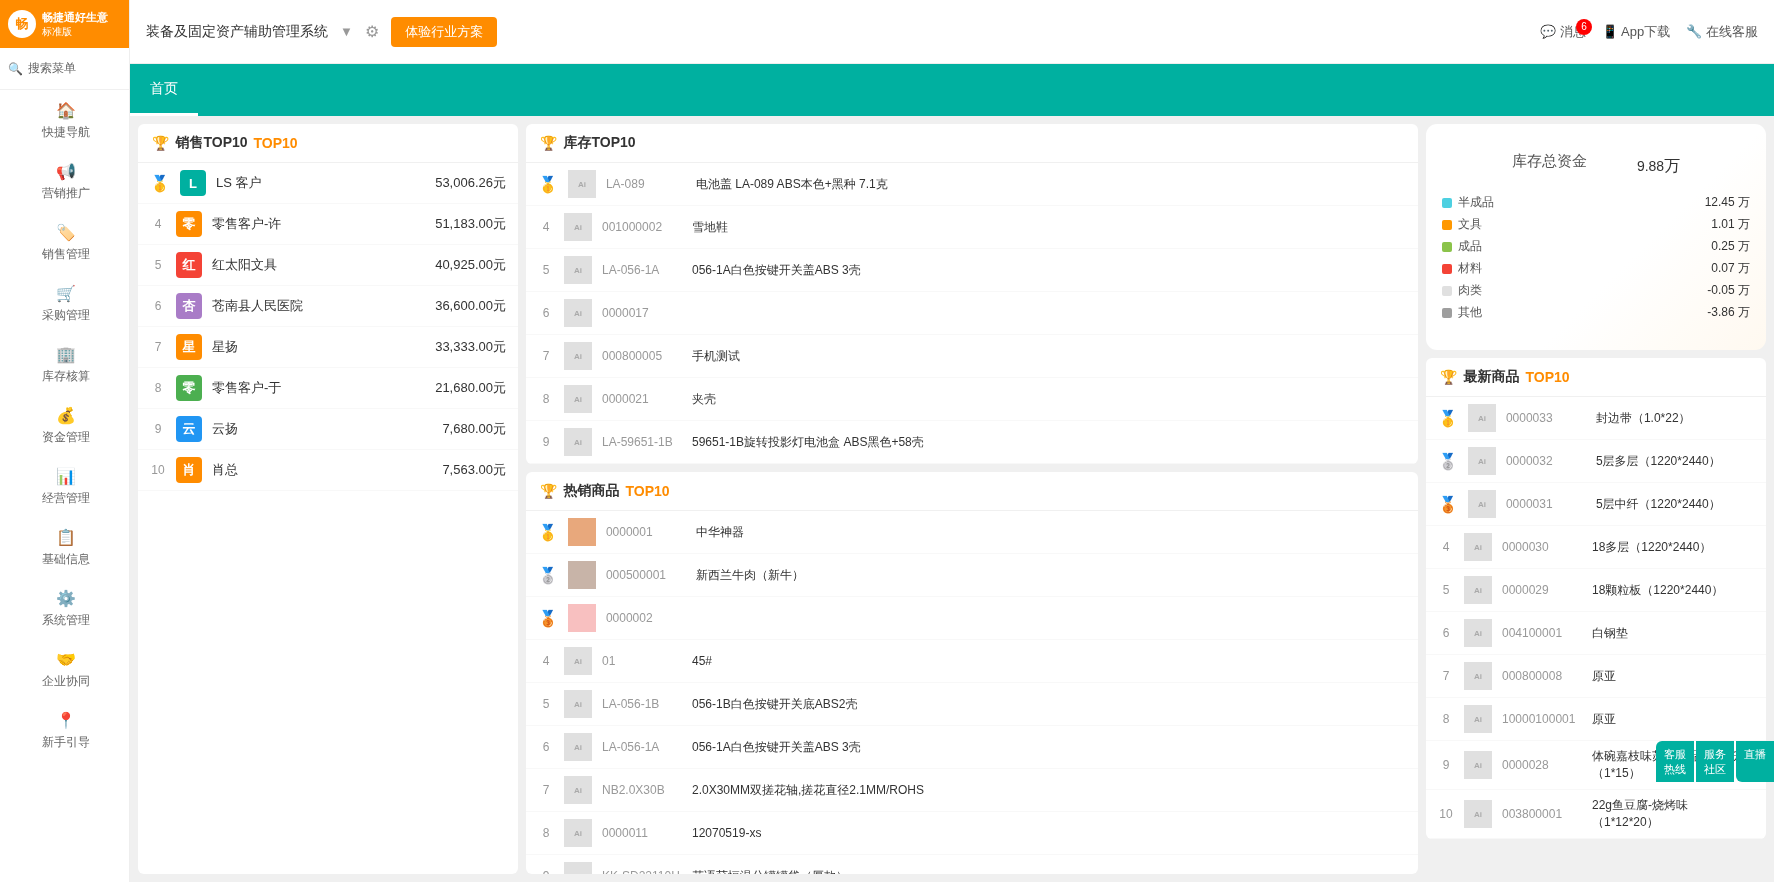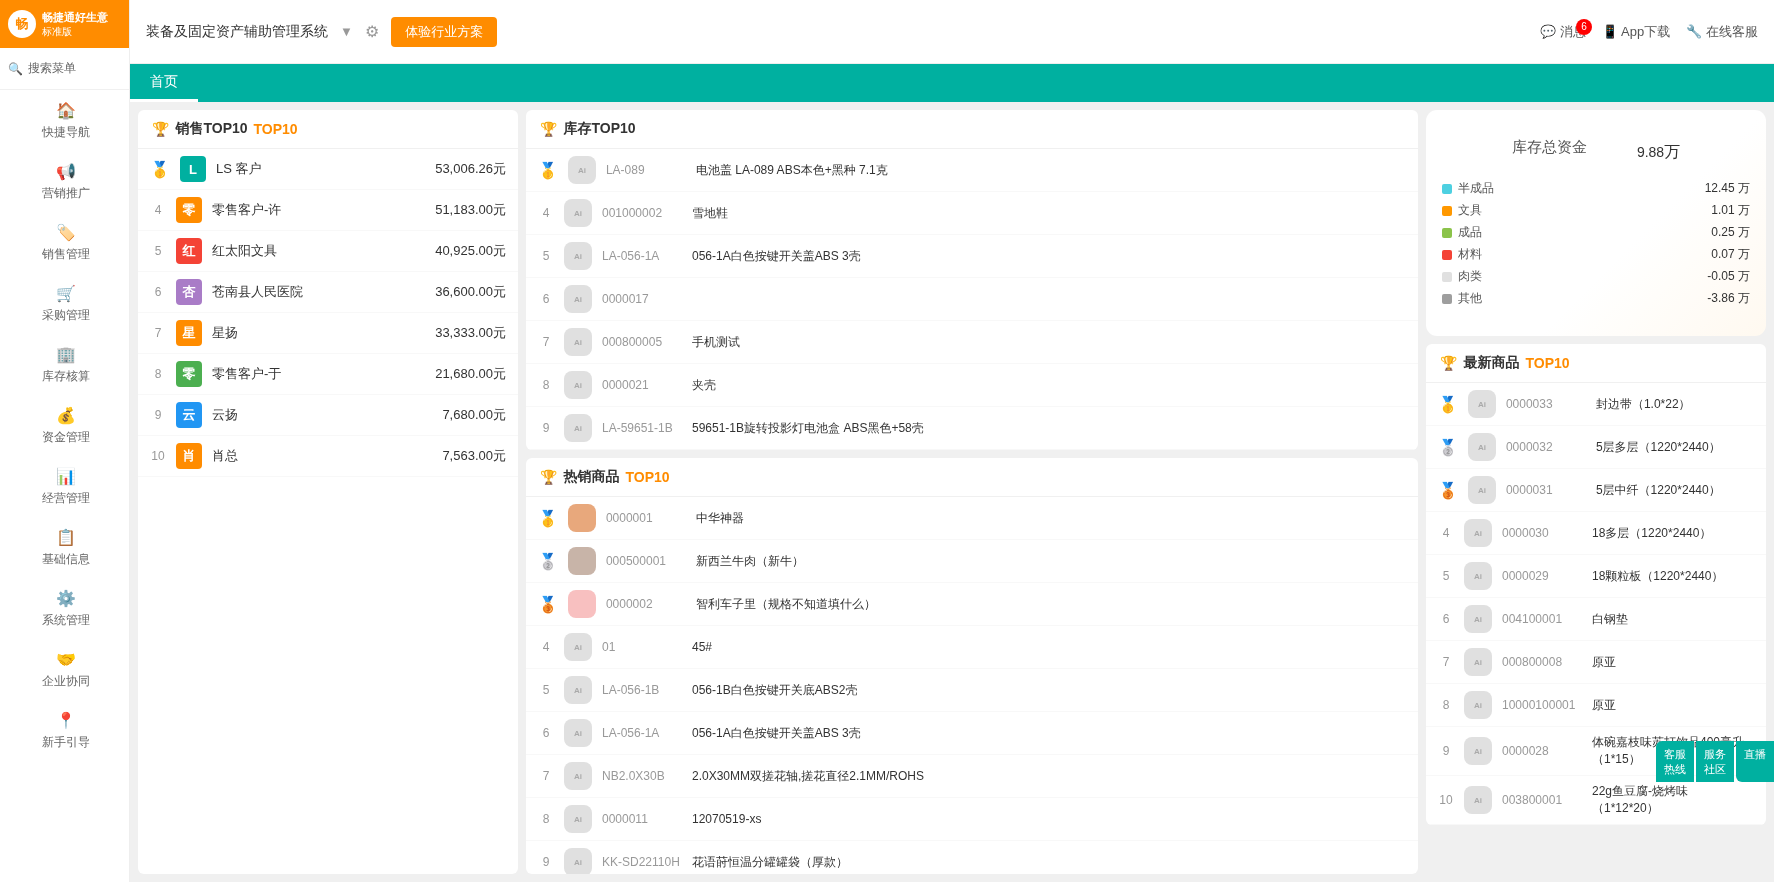--- a/index.html
+++ b/index.html
@@ -107,21 +107,21 @@
       position: absolute; top: -4px; right: -6px;
       background: #f00; color: #fff; font-size: 10px;
       border-radius: 8px; padding: 0 4px; min-width: 16px;
       text-align: center; line-height: 16px;
     }
 
     
     .nav-tabs {
       background: #00b0a0;
       display: flex;
-      height: 38px;
+      height: 52px;
       align-items: center;
       padding: 0 0;
     }
     .nav-tab {
       padding: 0 20px;
       height: 100%;
       display: flex;
       align-items: center;
       color: #fff;
       font-size: 14px;
@@ -214,21 +214,21 @@
     
     .product-list { overflow-y: auto; max-height: 400px; }
     .product-item {
       display: flex;
       align-items: center;
       padding: 7px 12px;
       gap: 10px;
       border-bottom: 1px solid #f8f8f8;
     }
     .product-thumb {
-      width: 28px; height: 28px; border-radius: 8px;
+      width: 28px; height: 28px; border-radius: 0;
       background: #e0e0e0;
       display: flex; align-items: center; justify-content: center;
       color: #aaa; font-size: 10px; font-weight: bold;
       flex-shrink: 0;
       overflow: hidden;
     }
     .product-code { color: #999; font-size: 12px; min-width: 80px; }
     .product-name { flex: 1; color: #333; font-size: 12px; }
 
     
@@ -540,21 +540,20 @@
           <div class="product-item">
             <span class="rank-medal">🥈</span>
             <div class="product-thumb" style="background:#c8b4a8;"></div>
             <span class="product-code">000500001</span>
             <span class="product-name">新西兰牛肉（新牛）</span>
           </div>
           <div class="product-item">
             <span class="rank-medal">🥉</span>
             <div class="product-thumb" style="background:#f8c0c0;"></div>
             <span class="product-code">0000002</span>
-            <span class="product-name">智利车子里（规格不知道填什么）</span>
           </div>
           <div class="product-item">
             <span class="rank-num">4</span>
             <div class="product-thumb">
                 <span style="font-size:8px;color:#aaa;">Ai</span>
               </div>
             <span class="product-code">01</span>
             <span class="product-name">45#</span>
           </div>
           <div class="product-item">

